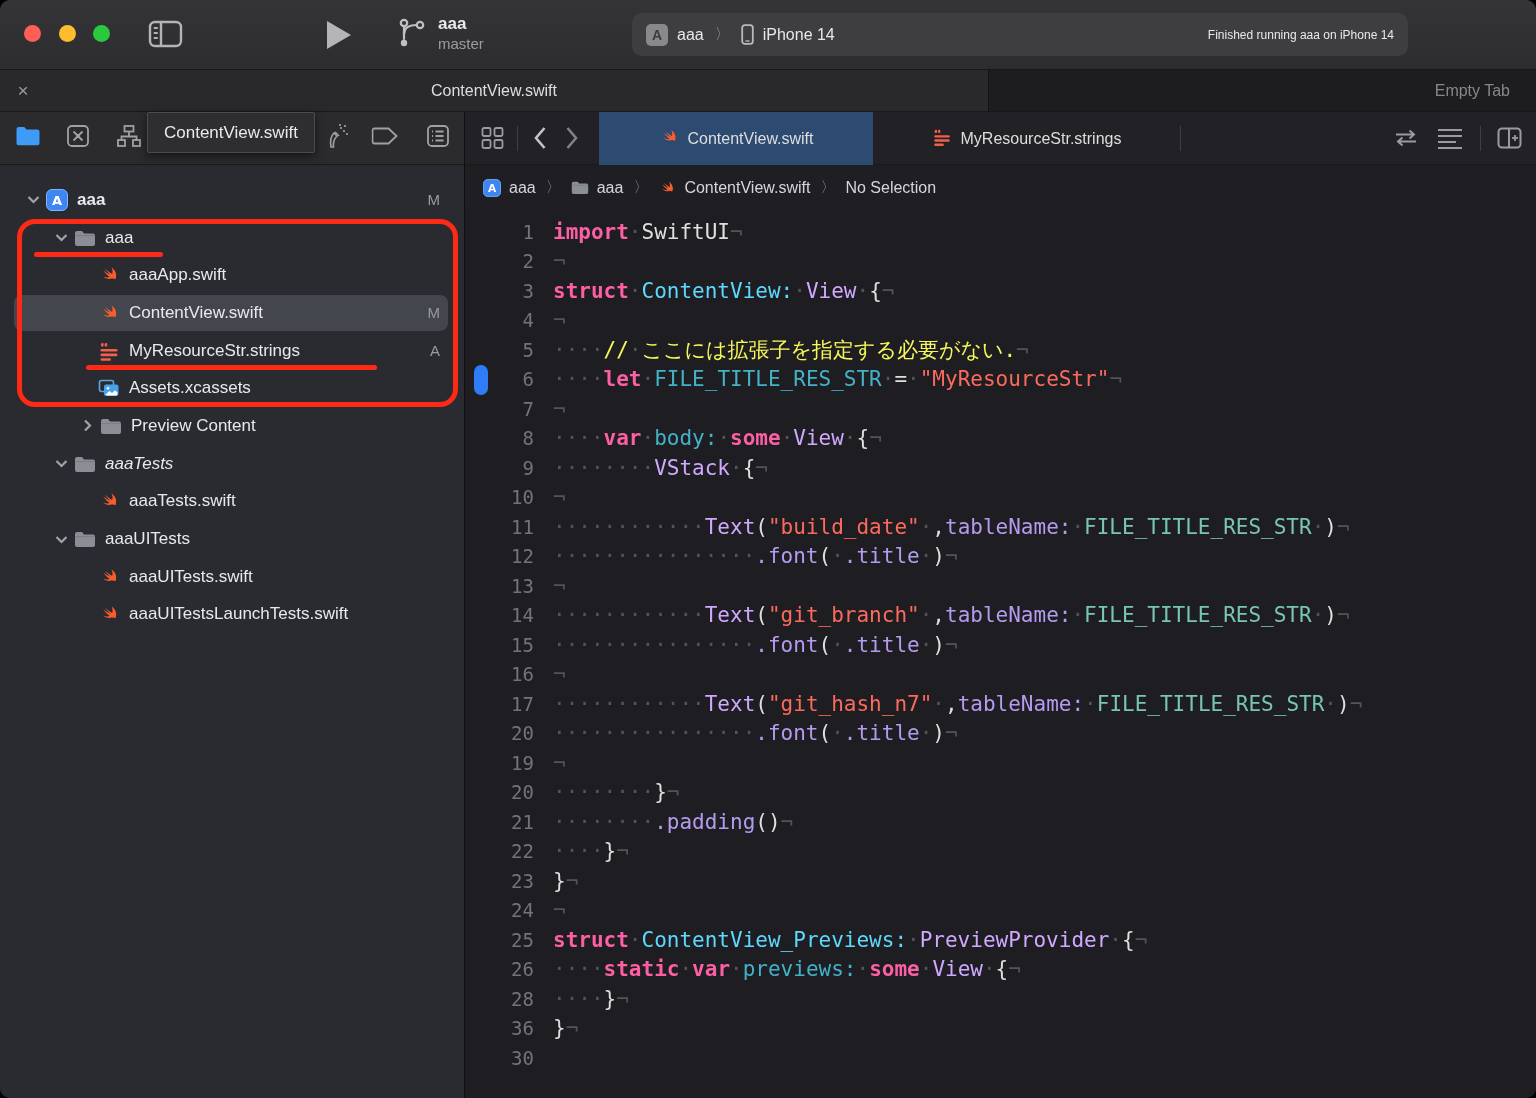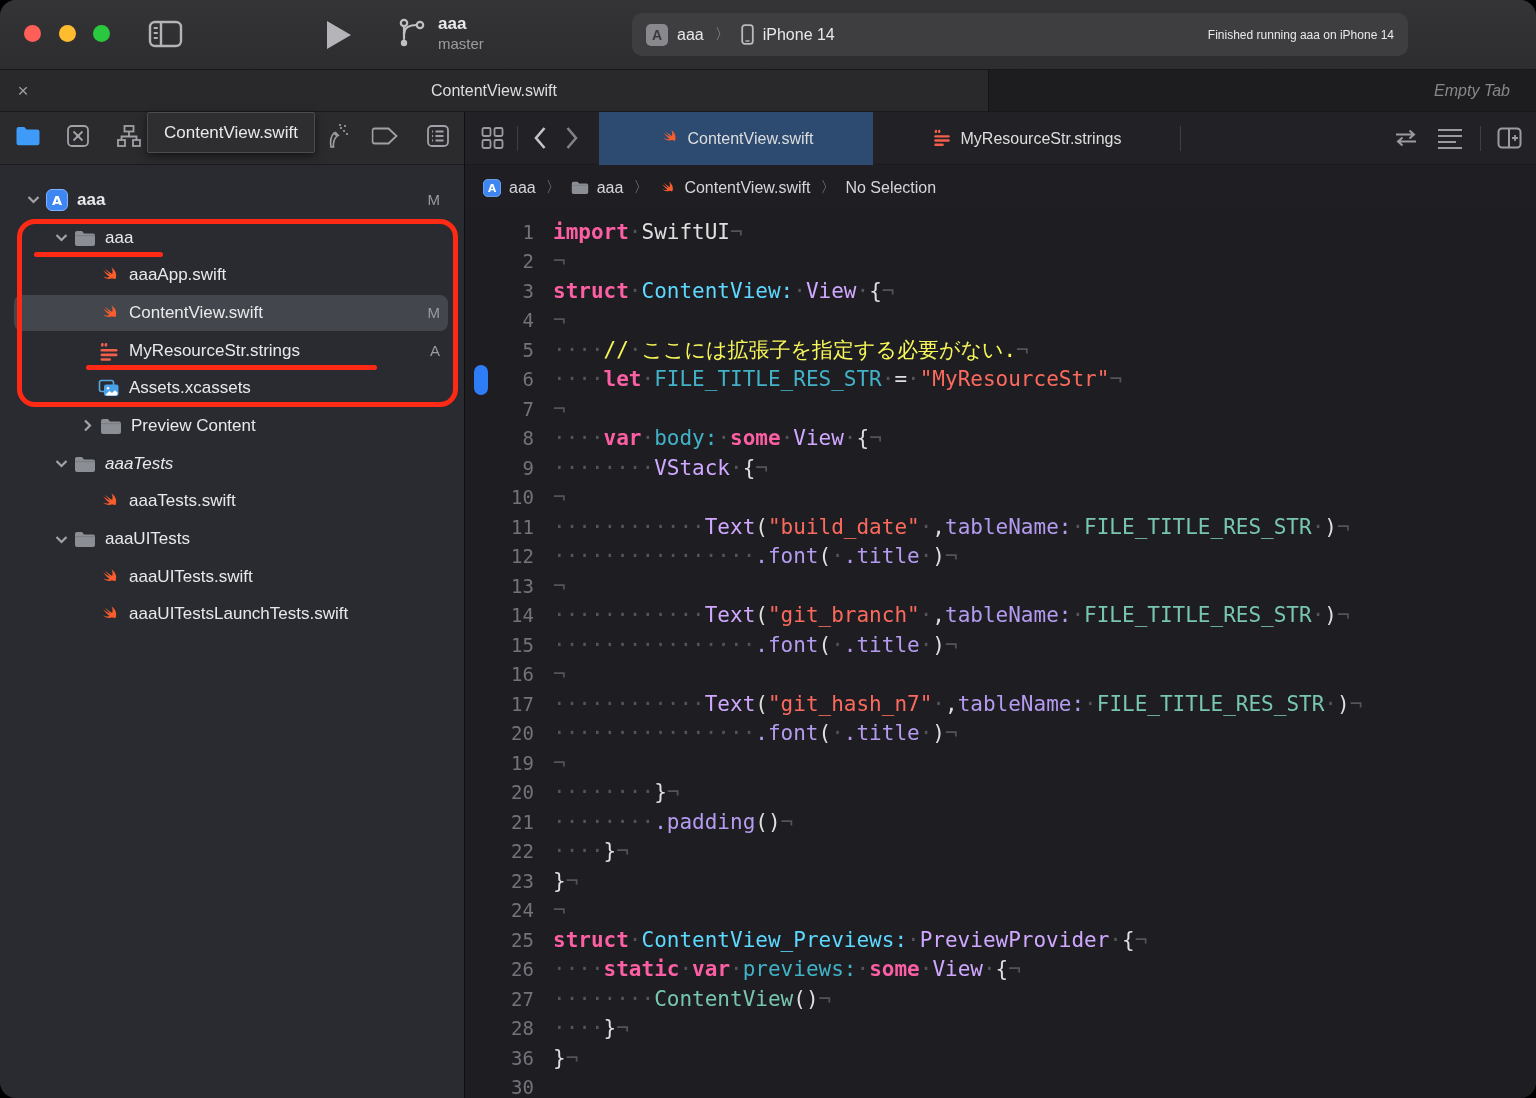--- a/index.html
+++ b/index.html
@@ -1,19 +1,19 @@
 <!DOCTYPE html>
 <html><head>
 <meta charset="utf-8">
 <style>
   * { margin:0; padding:0; box-sizing:border-box; }
   html,body { background:#000; }
   .window { position:relative; width:1536px; height:1098px; overflow:hidden;
             font-family:"Liberation Sans", sans-serif; background:#1e1e22;
-            border-radius:16px; }
+            border-radius:10px; }
 
   
   .toolbar { position:absolute; left:0; top:0; width:1536px; height:70px;
              background:linear-gradient(#343436,#2d2d2f); border-bottom:1px solid #19191b; }
   .tl { position:absolute; top:25px; width:17px; height:17px; border-radius:50%; }
   .tl.red { left:24px; background:#ff5f57; }
   .tl.yellow { left:59px; background:#febc2e; }
   .tl.green { left:93px; background:#29c83f; }
   .tb-icon { position:absolute; color:#b3b3b8; }
   .run-btn { position:absolute; left:327px; top:21px; width:0; height:0;
@@ -36,21 +36,21 @@
   .tabrow { position:absolute; left:0; top:70px; width:1536px; height:42px; }
   .tabrow-left { position:absolute; left:0; top:0; width:988px; height:42px; background:#29292b;
                  border-bottom:1px solid #19191b; }
   .tabrow-right { position:absolute; left:988px; top:0; width:548px; height:42px; background:#1d1d1f;
                   border-left:1px solid #141416; border-bottom:1px solid #19191b;
                   display:flex; align-items:center; justify-content:flex-end; padding-right:26px; }
   .tab-close { position:absolute; left:10px; top:8px; width:26px; height:26px; color:#9b9ba0;
                font-size:19px; display:flex; align-items:center; justify-content:center; cursor:default; }
   .tab-title { position:absolute; left:0; top:0; width:988px; height:42px; display:flex;
                align-items:center; justify-content:center; color:#dededf; font-size:16px; }
-  .empty-tab { color:#87878c; font-size:16px;font-style:italic; }
+  .empty-tab { color:#87878c; font-size:16px; }
 
   
   .navbar { position:absolute; left:0; top:112px; width:464px; height:53px; background:#2b2b2e;
             border-bottom:1px solid #1b1b1d; }
   .nav-ic { position:absolute; top:50%; transform:translate(-50%,-50%); }
 
   
   .sidebar { position:absolute; left:0; top:165px; width:464px; height:933px; background:#292b30; }
   .tree { position:absolute; left:0; top:16px; width:464px; }
   .trow { position:relative; height:37.7px; display:flex; align-items:center; color:#e9e9eb;
@@ -480,20 +480,19 @@
       <div class="cl"><span class="ln">17</span><span class="ct"><span class="iv">············</span><span class="ty">Text</span><span class="pl">(</span><span class="st">"git_hash_n7"</span><span class="iv">·</span><span class="pl">,</span><span class="mb">tableName:</span><span class="iv">·</span><span class="gl">FILE_TITLE_RES_STR</span><span class="iv">·</span><span class="pl">)</span><span class="iv">¬</span></span></div>
       <div class="cl"><span class="ln">20</span><span class="ct"><span class="iv">················</span><span class="mb">.font</span><span class="pl">(</span><span class="iv">·</span><span class="mb">.title</span><span class="iv">·</span><span class="pl">)</span><span class="iv">¬</span></span></div>
       <div class="cl"><span class="ln">19</span><span class="ct"><span class="iv">¬</span></span></div>
       <div class="cl"><span class="ln">20</span><span class="ct"><span class="iv">········</span><span class="pl">}</span><span class="iv">¬</span></span></div>
       <div class="cl"><span class="ln">21</span><span class="ct"><span class="iv">········</span><span class="mb">.padding</span><span class="pl">()</span><span class="iv">¬</span></span></div>
       <div class="cl"><span class="ln">22</span><span class="ct"><span class="iv">····</span><span class="pl">}</span><span class="iv">¬</span></span></div>
       <div class="cl"><span class="ln">23</span><span class="ct"><span class="pl">}</span><span class="iv">¬</span></span></div>
       <div class="cl"><span class="ln">24</span><span class="ct"><span class="iv">¬</span></span></div>
       <div class="cl"><span class="ln">25</span><span class="ct"><span class="kw">struct</span><span class="iv">·</span><span class="td">ContentView_Previews:</span><span class="iv">·</span><span class="ty">PreviewProvider</span><span class="iv">·</span><span class="pl">{</span><span class="iv">¬</span></span></div>
       <div class="cl"><span class="ln">26</span><span class="ct"><span class="iv">····</span><span class="kw">static</span><span class="iv">·</span><span class="kw">var</span><span class="iv">·</span><span class="vd">previews:</span><span class="iv">·</span><span class="kw">some</span><span class="iv">·</span><span class="ty">View</span><span class="iv">·</span><span class="pl">{</span><span class="iv">¬</span></span></div>
-      <div class="cl"><span class="ln">27</span><span class="ct"><span class="iv">········</span><span class="gl">ContentView</span><span class="pl">()</span><span class="iv">¬</span></span></div>
       <div class="cl"><span class="ln">28</span><span class="ct"><span class="iv">····</span><span class="pl">}</span><span class="iv">¬</span></span></div>
       <div class="cl"><span class="ln">36</span><span class="ct"><span class="pl">}</span><span class="iv">¬</span></span></div>
       <div class="cl"><span class="ln">30</span><span class="ct"></span></div>
       <div class="changebar" style="top: 154.5px;"></div>
     </div>
 
 </div>
 
 </body></html>

